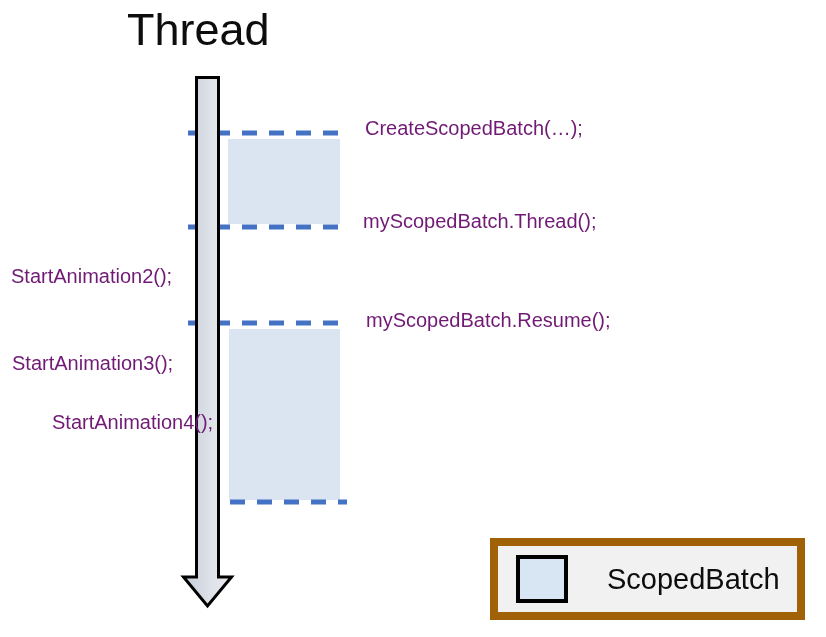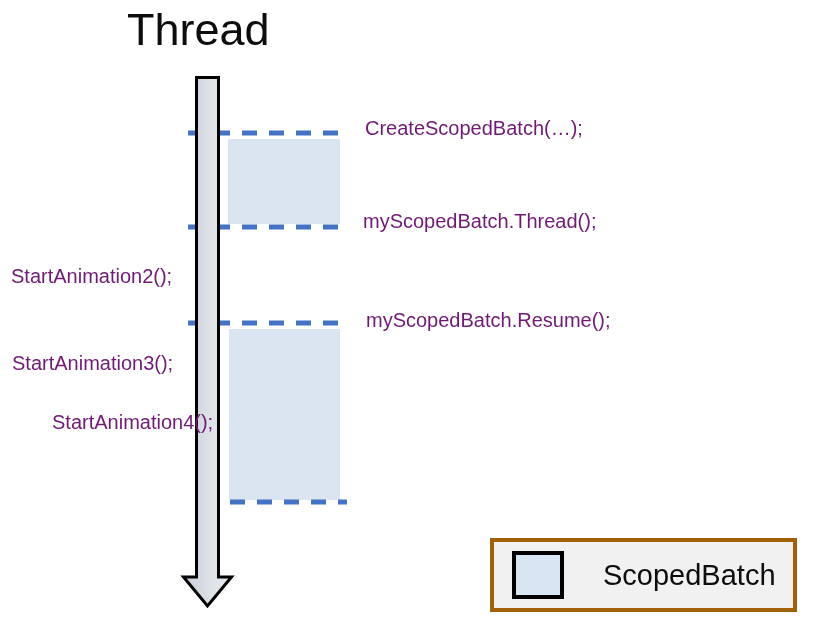--- a/index.html
+++ b/index.html
@@ -22,21 +22,21 @@
   .call-2 { left:11px;  top:264px;text-align:right; }
   .call-3 { left:12px;  top:351px; }
   .call-4 { left:12px;  top:410px;margin-left:40px; }
   .event-1 { left:365px; top:116px; }
   .event-2 { left:363px; top:209px; }
   .event-3 { left:366px; top:308px;text-align:right; }
   .event-4 { left:360px; top:489px; }
   .legend {
     position:absolute; left:490px; top:538px;
     width:299px; height:66px;
-    border:4px solid #a16207; background:#f1f1f1;
+    border:8px solid #a16207; background:#f1f1f1;
     display:flex; align-items:center;
   }
   .legend-swatch {
     margin-left:18px; width:44px; height:40px;
     border:4px solid #000000; background:#d8e5f2;
   }
   .legend-label {
     margin-left:39px; font-size:29px; color:#0d0d0d; white-space:nowrap;
   }
 </style>

